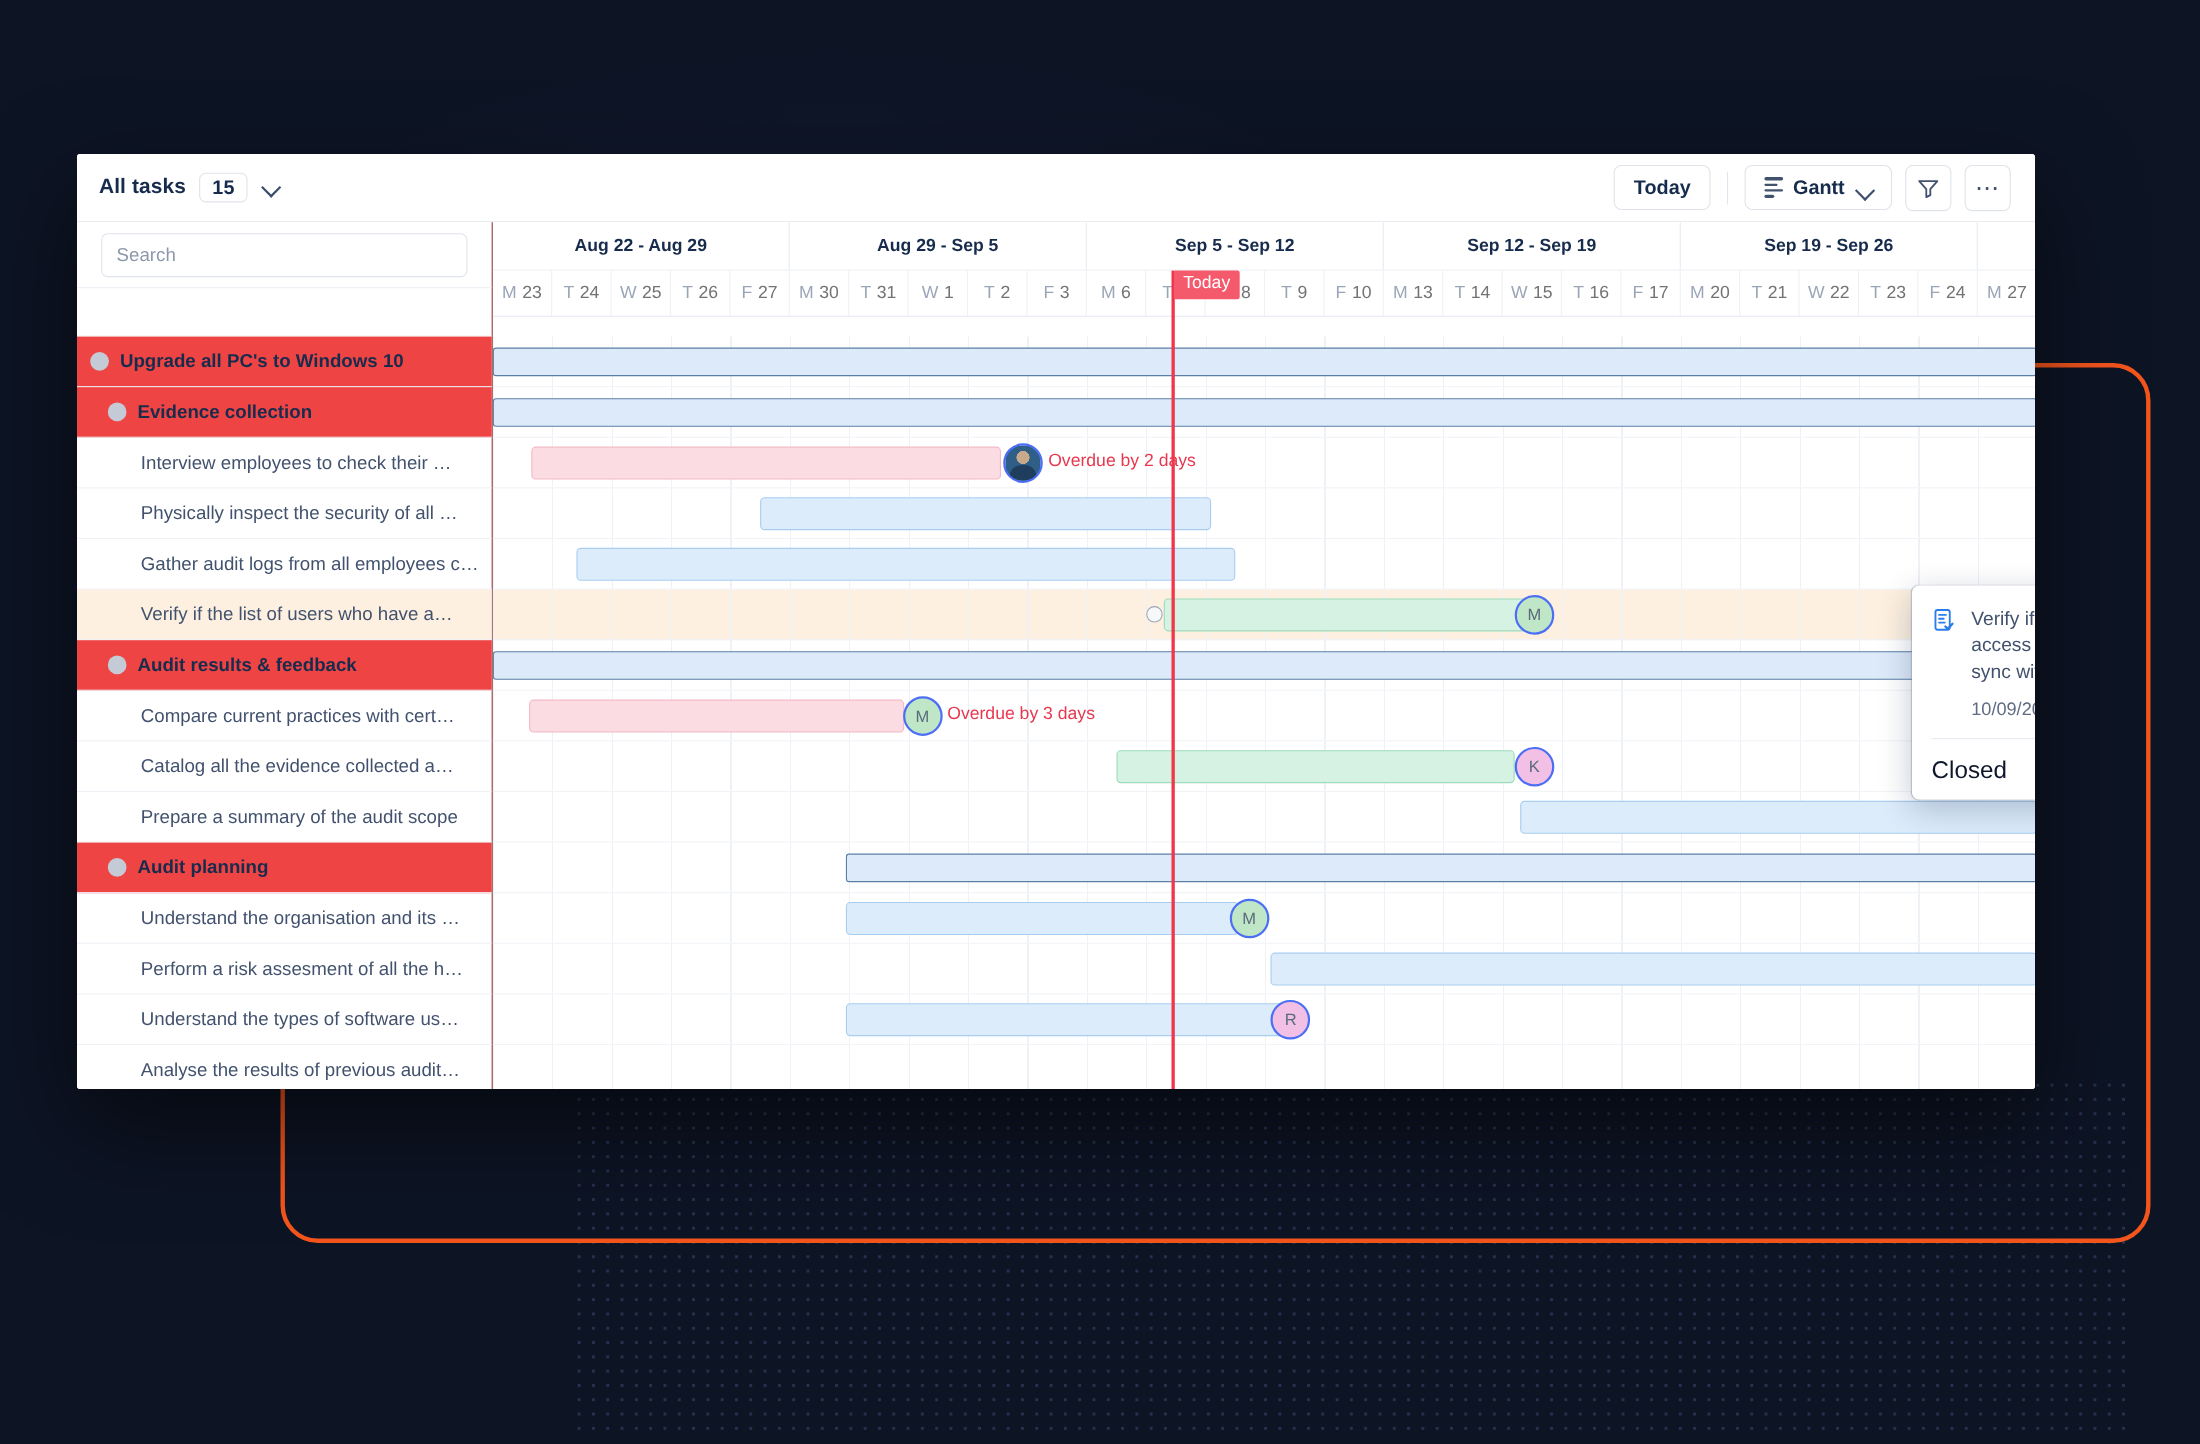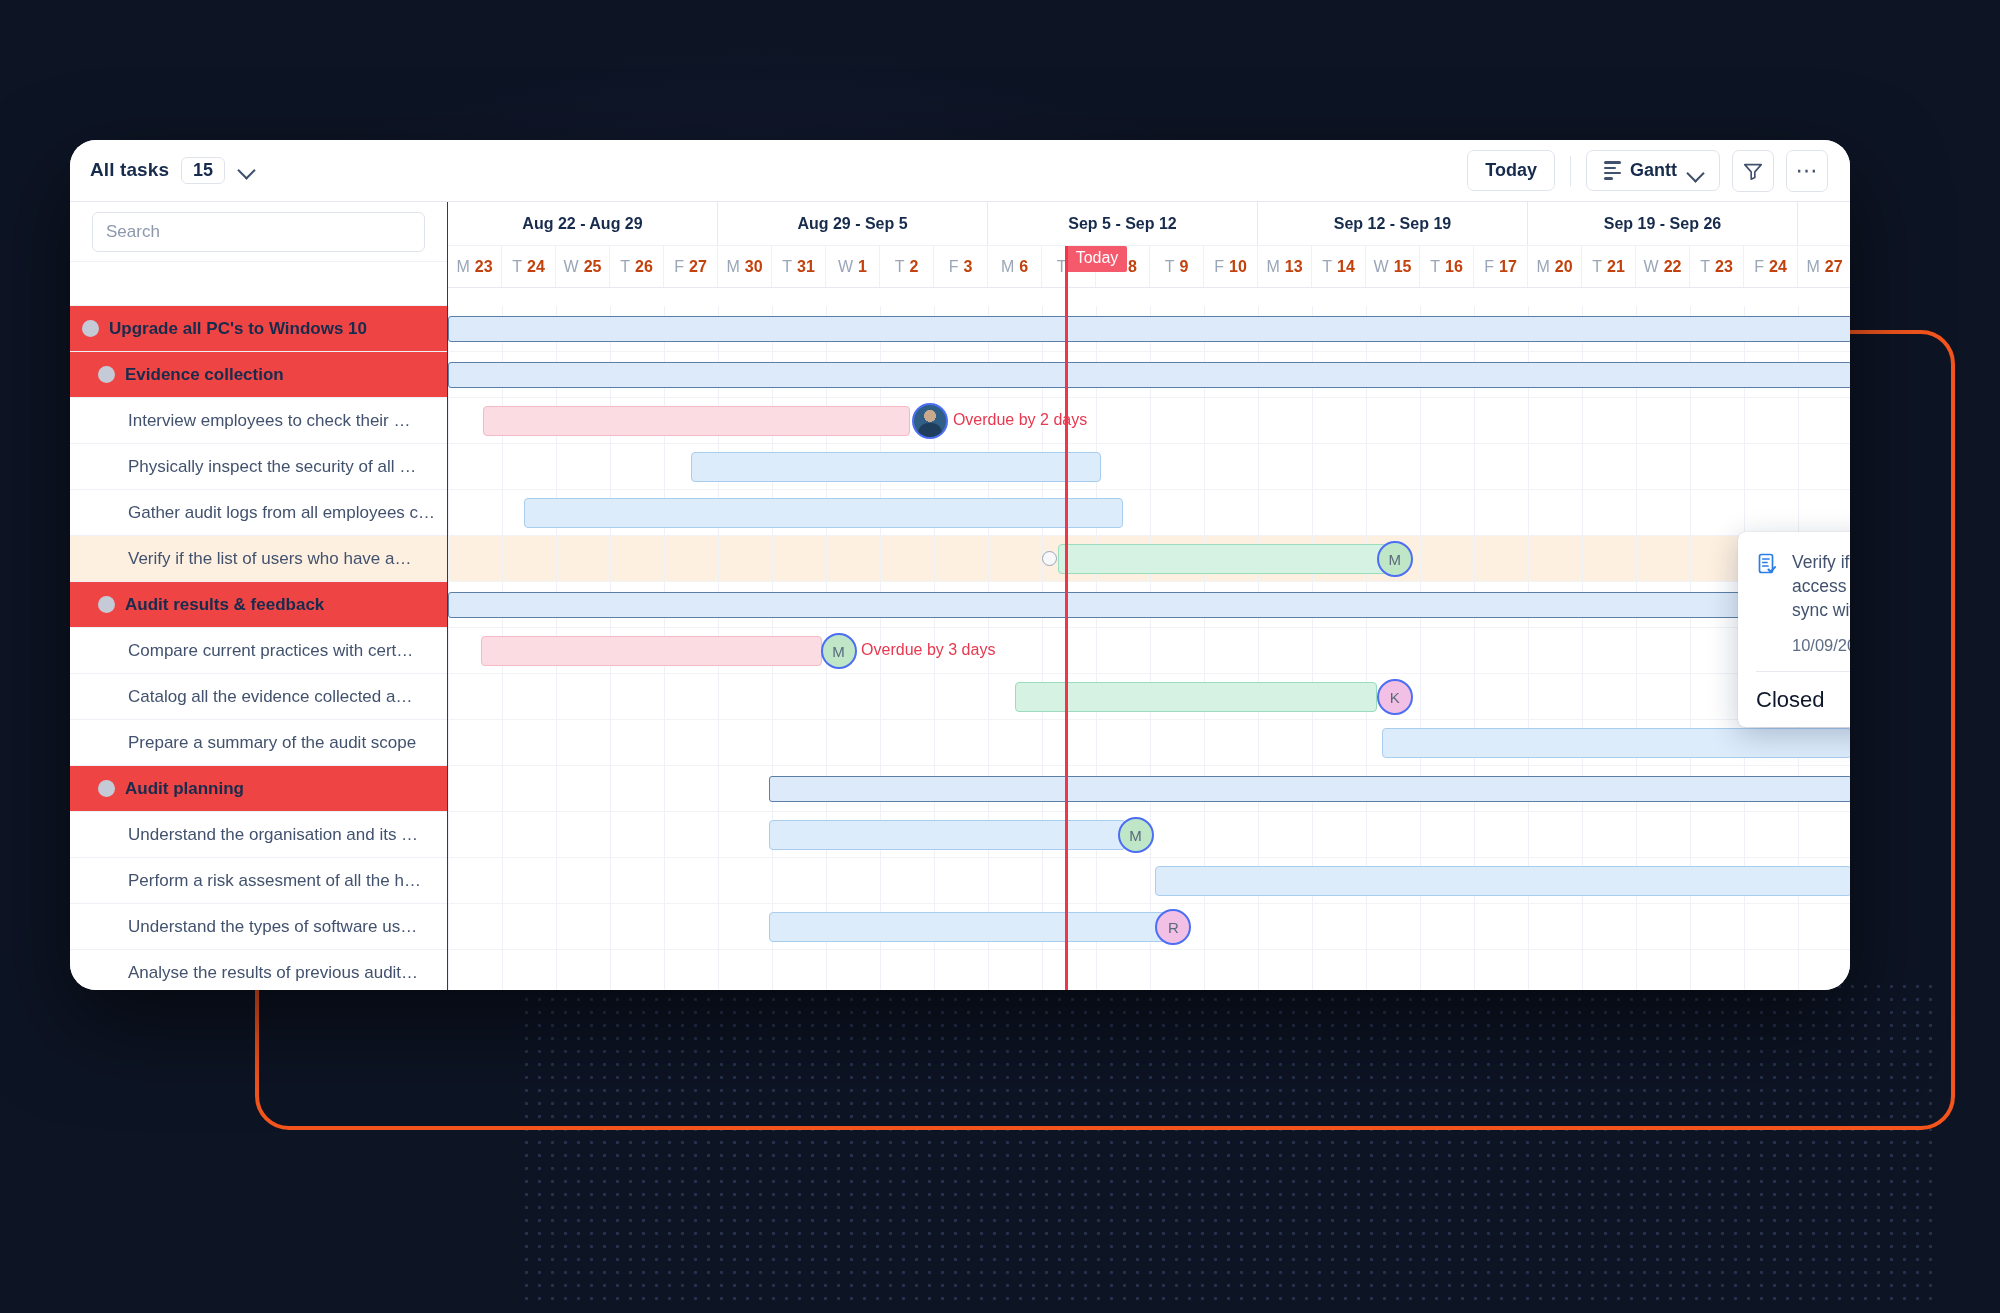--- a/index.html
+++ b/index.html
@@ -33,21 +33,21 @@
     border-radius: 34px;
     background: transparent;
   }
 
   
   #app {
     position: absolute;
     left: 70px; top: 140px;
     width: 1780px; height: 850px;
     background: #ffffff;
-    border-radius: 26px;
+    border-radius: 3px;
     overflow: hidden;
     box-shadow: 0 34px 90px rgba(0,0,0,.55);
   }
 
   
   .topbar {
     height: 62px;
     display: flex; align-items: center;
     padding: 0 22px 0 20px;
     border-bottom: 1px solid #e6eaf0;
@@ -144,21 +144,21 @@
     border-right: 1px solid #e6eaf0;
   }
   .days { display: flex; height: 42px; border-bottom: 1px solid #e6eaf0; }
   .day {
     width: 54px; flex: 0 0 54px;
     display: flex; align-items: center; justify-content: center; gap: 5px;
     border-right: 1px solid #eef1f5;
     font-size: 16px;
   }
   .day .dow { color: #9aa6b8; font-weight: normal; }
-  .day .dnum { color: #c2410c; font-weight: bold; }
+  .day .dnum { color: #737373; font-weight: normal; }
 
   .grid-rows { position: relative; }
   .grid-row {
     height: 46px; position: relative; border-bottom: 1px solid #f1f3f7;
   }
   .grid-row.highlight { background: #fdf0e0; }
   .vgrid {
     position: absolute; top: 0; bottom: 0; left: 0; right: 0;
     pointer-events: none;
     background-image: repeating-linear-gradient(to right, #eef1f5 0 1px, transparent 1px 54px);

